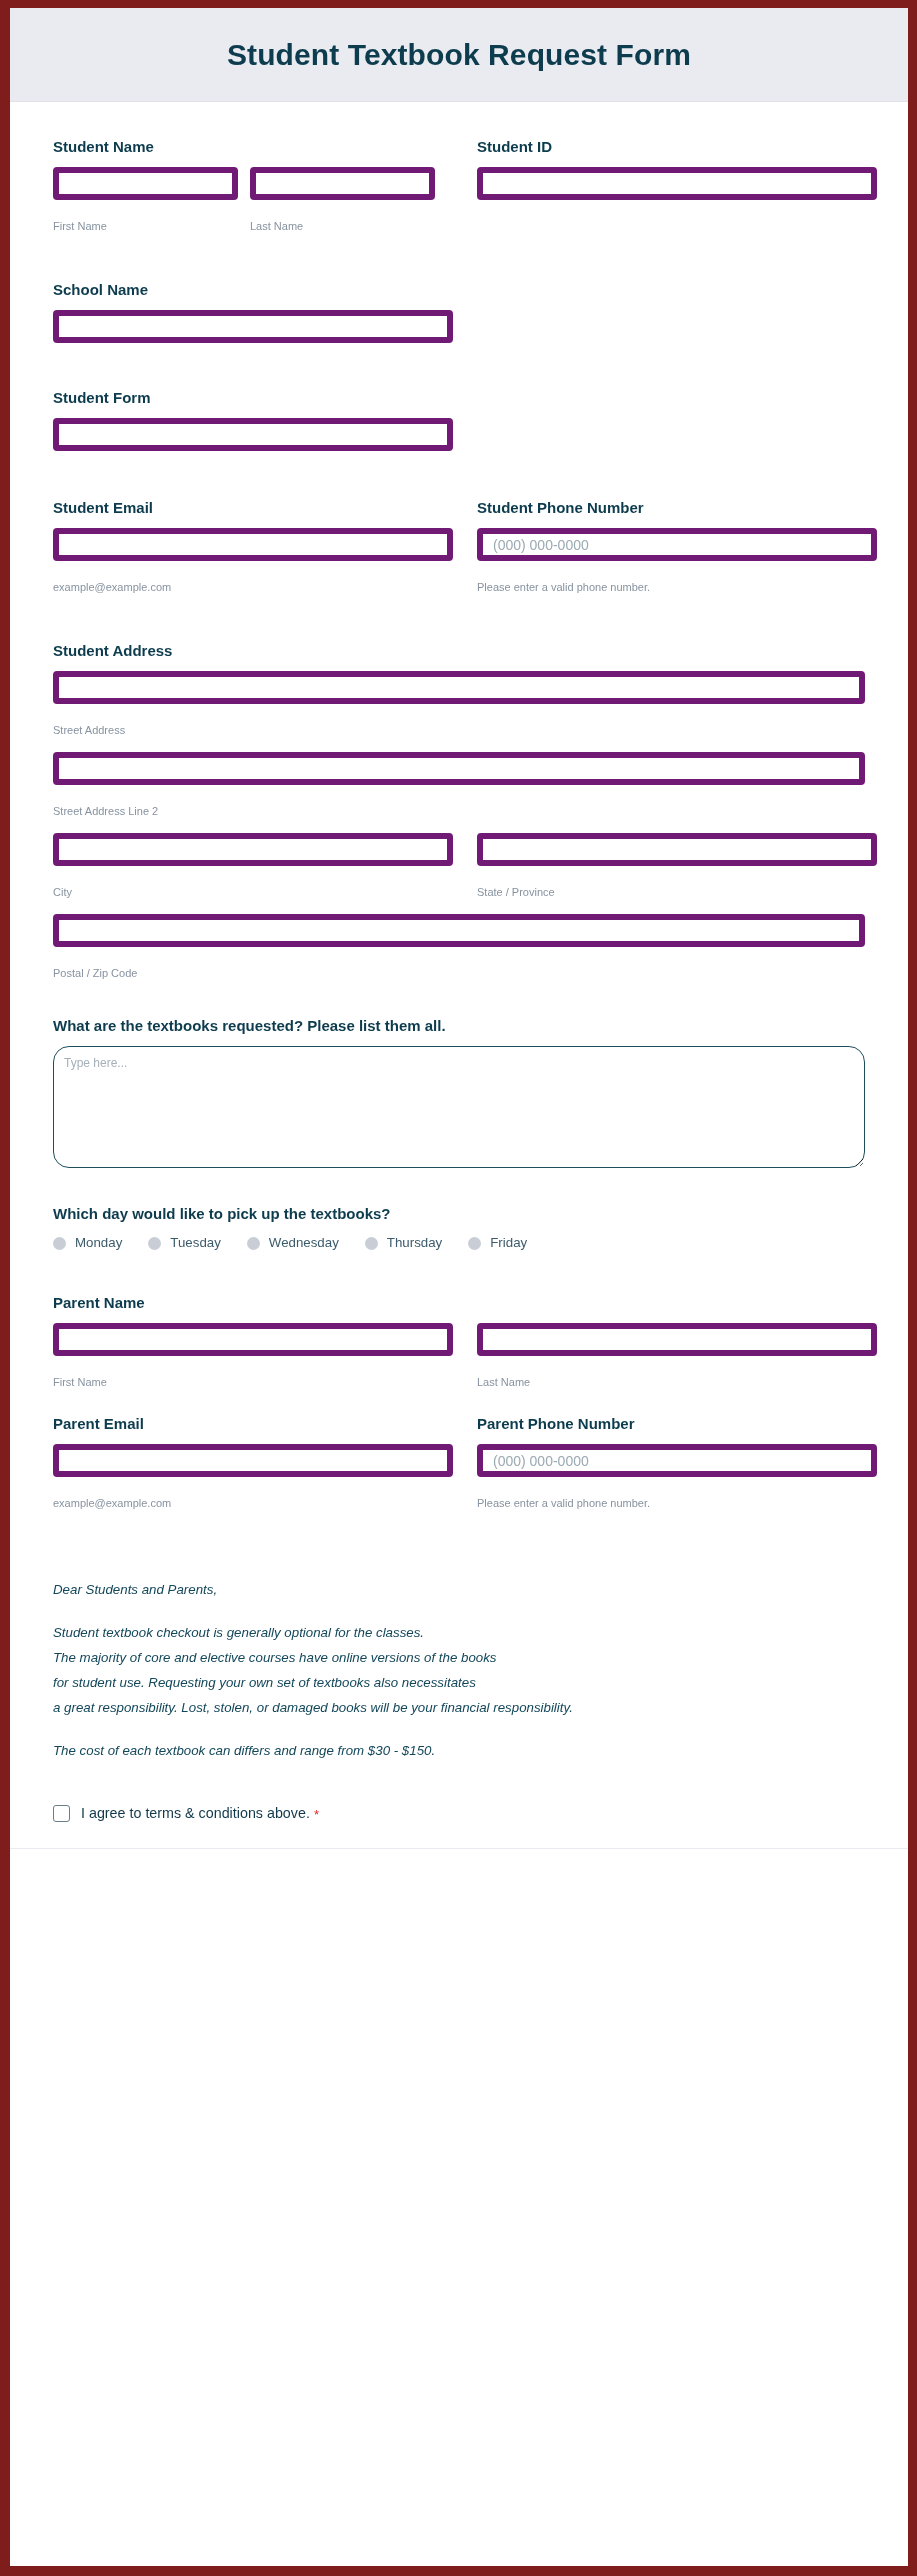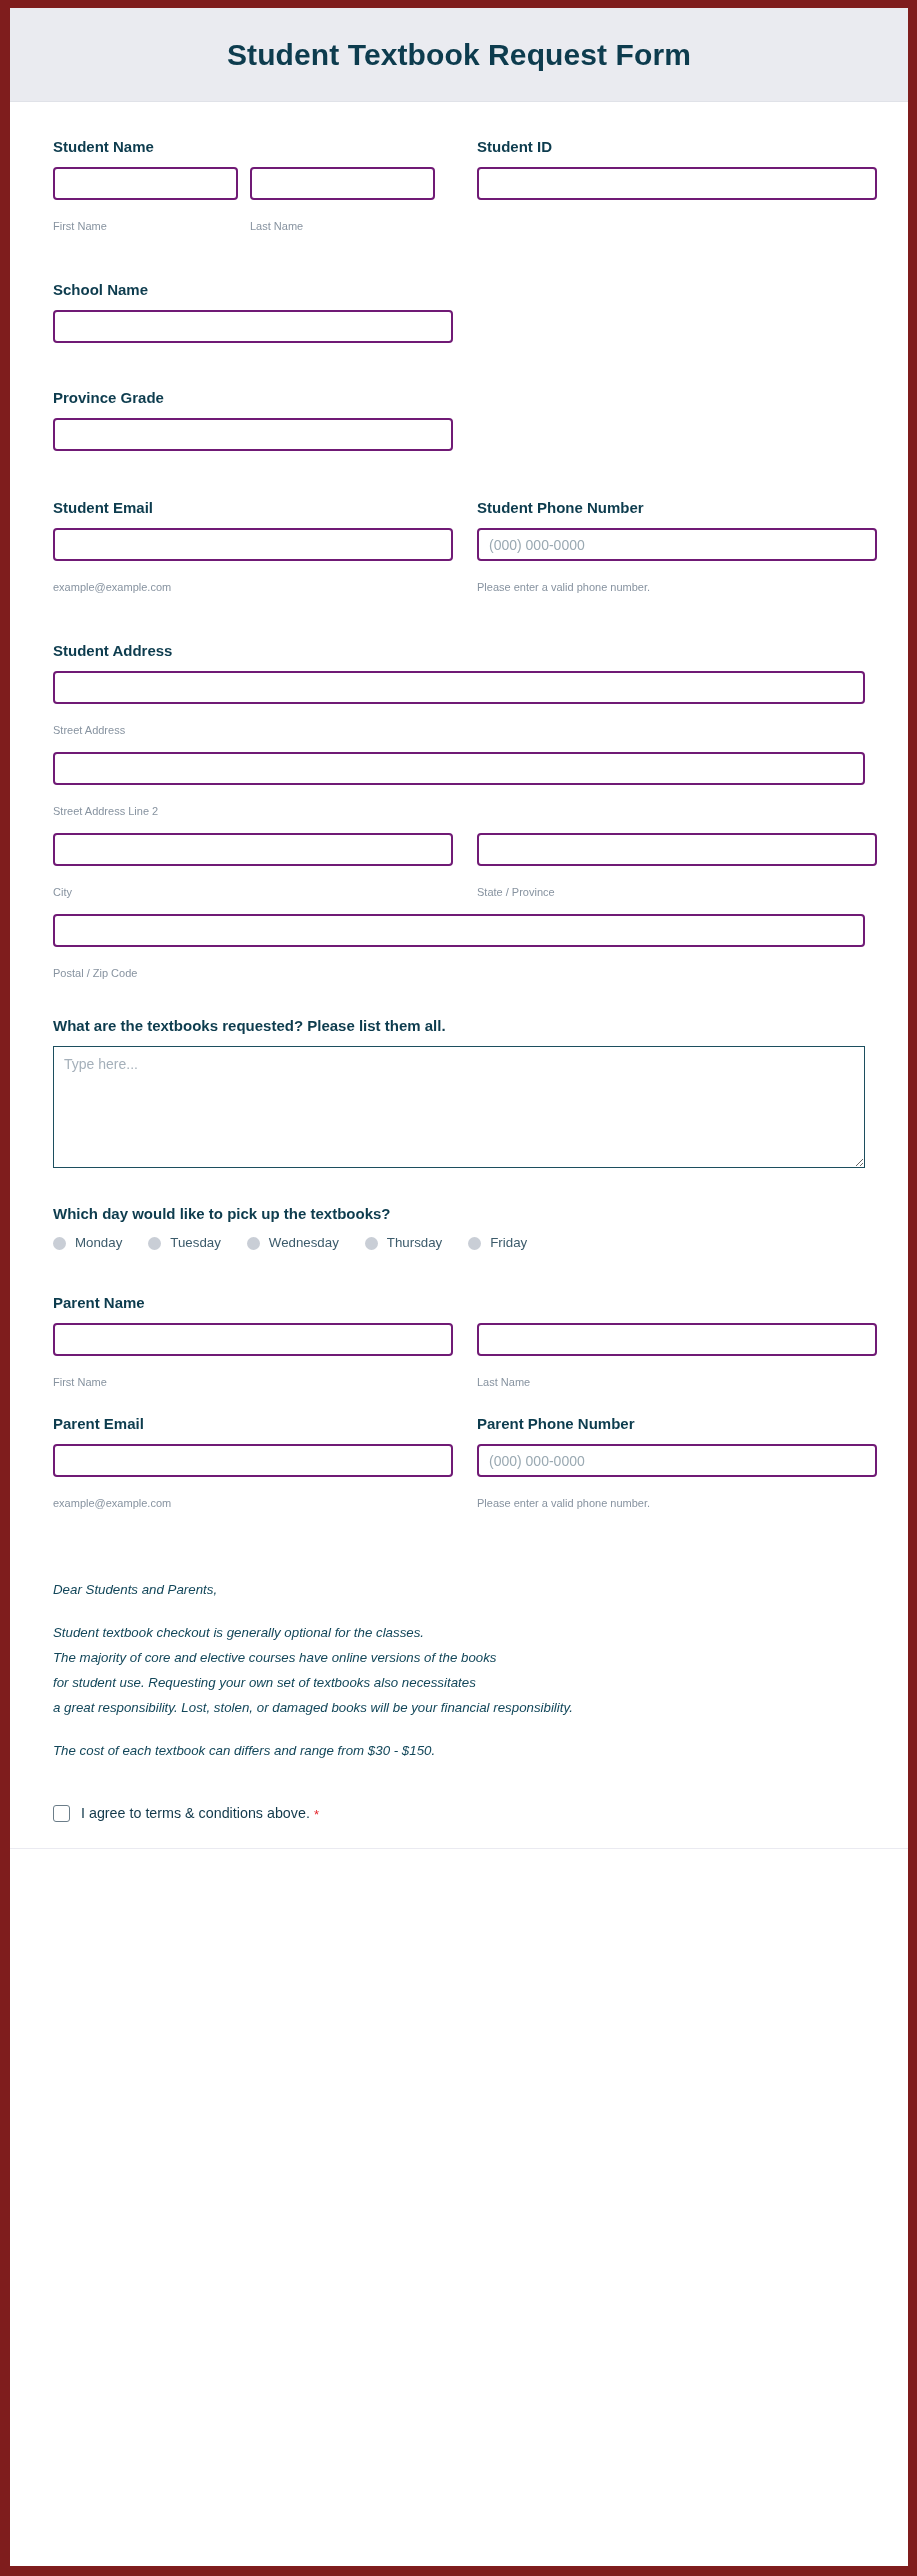--- a/index.html
+++ b/index.html
@@ -65,21 +65,21 @@
   }
 
   .row { display: flex; }
   .row.gap { gap: 24px; }
 
   .col-half { width: 400px; flex: none; }
 
   .txt {
     width: 100%;
     height: 33px;
-    border: 2px solid #701a75;
+    border: 6px solid #701a75;
     border-radius: 4px;
     background: #ffffff;
     font-family: "Liberation Sans", sans-serif;
     font-size: 14px;
     color: #0d3c4e;
     padding: 0 10px;
     outline: none;
     display: block;
   }
   .txt::placeholder { color: #9aa9b2; }
@@ -93,24 +93,24 @@
 
   
   .name-row { display: flex; gap: 12px; }
   .name-col-wide { width: 185px; }
 
   
   .ta {
     width: 100%;
     height: 122px;
     border: 1px solid #1c4e5e;
-    border-radius: 0;
+    border-radius: 16px;
     background: #ffffff;
     font-family: "Liberation Sans", sans-serif;
-    font-size: 14px;
+    font-size: 12px;
     color: #0d3c4e;
     padding: 9px 10px;
     resize: vertical;
     outline: none;
     display: block;
   }
   .ta::placeholder { color: #a5b0ba; }
 
   
   .radio-row {
@@ -234,21 +234,21 @@
           <input class="txt" type="text" value="" style="">
         </div>
       </div>
 
       <div class="row gap" style="margin-top:26px;flex-direction:column;">
         <div class="col-half field-block">
           <div class="field-label">School Name</div>
           <input class="txt" type="text" value="" style="">
         </div>
         <div class="col-half field-block">
-          <div class="field-label">Province Grade</div>
+          <div class="field-label">Student Form</div>
           <input class="txt" type="text" value="" style="">
         </div>
       </div>
 
       <div class="row gap" style="margin-top:26px;">
         <div class="col-half field-block">
           <div class="field-label">Student Email</div>
           <input class="txt" type="text" value="" style="">
           <div class="sublabel">example@example.com</div>
         </div>

